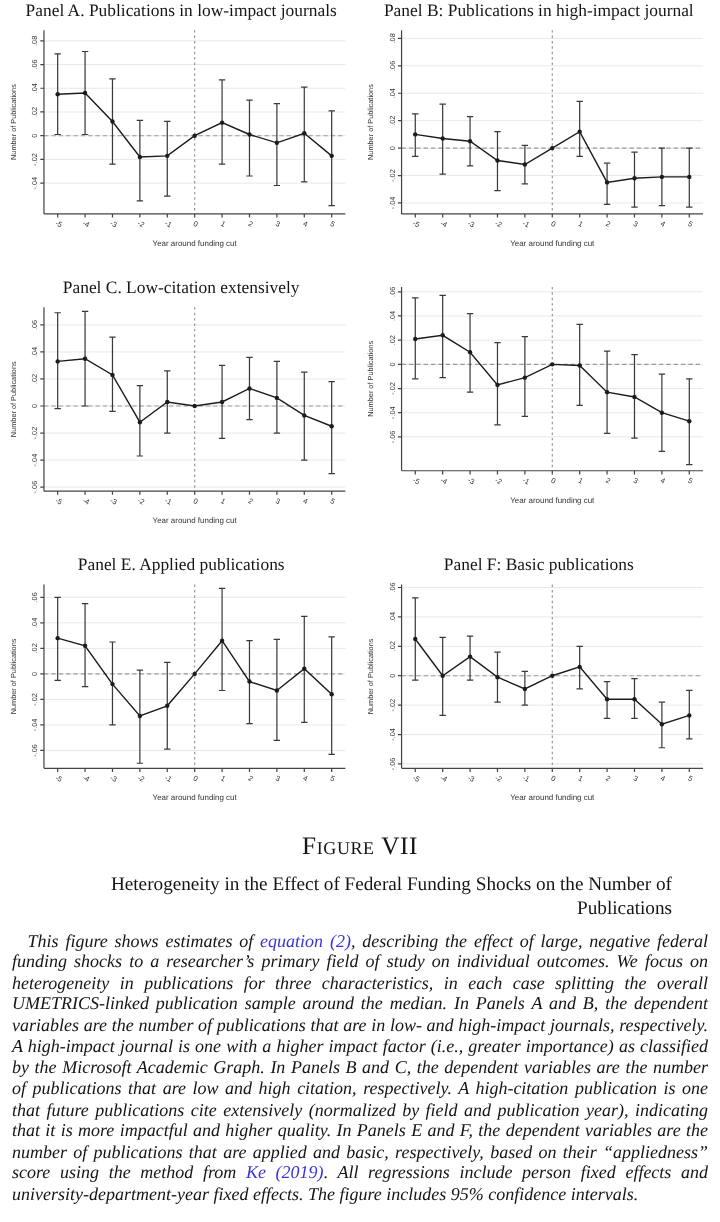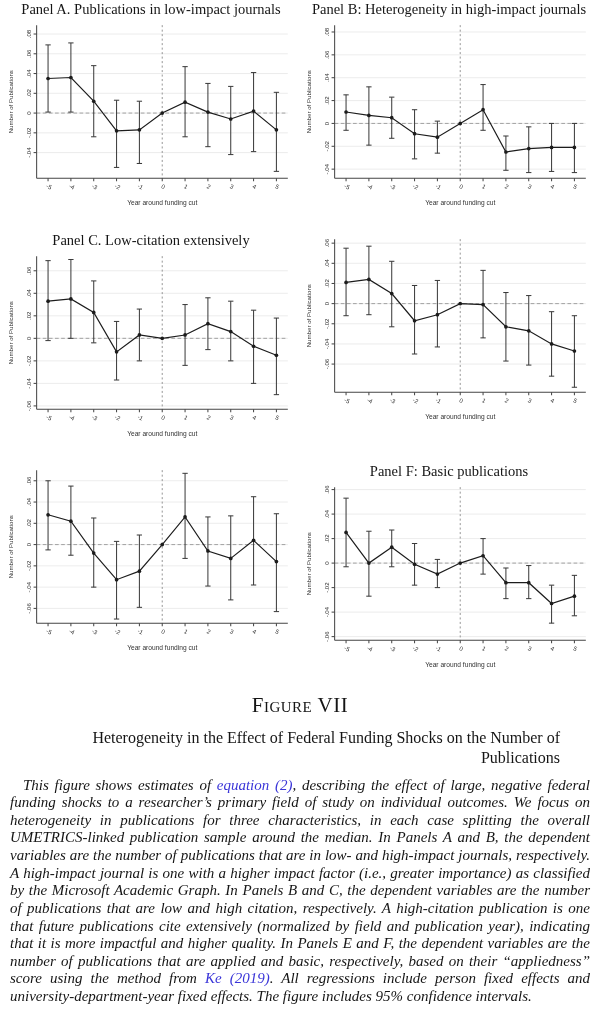--- a/index.html
+++ b/index.html
@@ -110,21 +110,21 @@
           <text x="220.0909090909091" y="166" text-anchor="middle" font-size="6" fill="#333" font-family="&quot;Liberation Sans&quot;,sans-serif" transform="rotate(26 220.0909090909091 166)">3</text>
           <line x1="242.45454545454547" x2="242.45454545454547" y1="156" y2="159" stroke="#444" stroke-width="1"></line>
           <text x="242.45454545454547" y="166" text-anchor="middle" font-size="6" fill="#333" font-family="&quot;Liberation Sans&quot;,sans-serif" transform="rotate(26 242.45454545454547 166)">4</text>
           <line x1="264.81818181818187" x2="264.81818181818187" y1="156" y2="159" stroke="#444" stroke-width="1"></line>
           <text x="264.81818181818187" y="166" text-anchor="middle" font-size="6" fill="#333" font-family="&quot;Liberation Sans&quot;,sans-serif" transform="rotate(26 264.81818181818187 166)">5</text>
           <text x="7" y="81" text-anchor="middle" font-size="6" fill="#333" font-family="&quot;Liberation Sans&quot;,sans-serif" transform="rotate(-90 7 81)">Number of Publications</text>
           <text x="153" y="182" text-anchor="middle" font-size="6.5" fill="#333" font-family="&quot;Liberation Sans&quot;,sans-serif">Year around funding cut</text>
         </svg>
     </figure>
     <figure class="panel">
-      <div class="panel-title">Panel B: Heterogeneity in high-impact journals</div>
+      <div class="panel-title">Panel B: Publications in high-impact journal</div>
       <svg class="chart" viewBox="0 0 284 186">
           <line x1="30" x2="276" y1="12.716417910447753" y2="12.716417910447753" stroke="#e4e4e4" stroke-width="0.7"></line>
           <line x1="30" x2="276" y1="35.10447761194029" y2="35.10447761194029" stroke="#e4e4e4" stroke-width="0.7"></line>
           <line x1="30" x2="276" y1="57.49253731343283" y2="57.49253731343283" stroke="#e4e4e4" stroke-width="0.7"></line>
           <line x1="30" x2="276" y1="79.88059701492536" y2="79.88059701492536" stroke="#e4e4e4" stroke-width="0.7"></line>
           <line x1="30" x2="276" y1="102.26865671641791" y2="102.26865671641791" stroke="#e4e4e4" stroke-width="0.7"></line>
           <line x1="30" x2="276" y1="124.65671641791045" y2="124.65671641791045" stroke="#e4e4e4" stroke-width="0.7"></line>
           <line x1="30" x2="276" y1="147.04477611940297" y2="147.04477611940297" stroke="#e4e4e4" stroke-width="0.7"></line>
           <line x1="30" x2="276" y1="102.26865671641791" y2="102.26865671641791" stroke="#9b9b9b" stroke-width="0.9" stroke-dasharray="3.6,2.4"></line>
           <line x1="153" x2="153" y1="6" y2="156" stroke="#8e8e8e" stroke-width="0.9" stroke-dasharray="2,2.4"></line>
@@ -397,20 +397,21 @@
           <text x="220.0909090909091" y="166" text-anchor="middle" font-size="6" fill="#333" font-family="&quot;Liberation Sans&quot;,sans-serif" transform="rotate(26 220.0909090909091 166)">3</text>
           <line x1="242.45454545454547" x2="242.45454545454547" y1="156" y2="159" stroke="#444" stroke-width="1"></line>
           <text x="242.45454545454547" y="166" text-anchor="middle" font-size="6" fill="#333" font-family="&quot;Liberation Sans&quot;,sans-serif" transform="rotate(26 242.45454545454547 166)">4</text>
           <line x1="264.81818181818187" x2="264.81818181818187" y1="156" y2="159" stroke="#444" stroke-width="1"></line>
           <text x="264.81818181818187" y="166" text-anchor="middle" font-size="6" fill="#333" font-family="&quot;Liberation Sans&quot;,sans-serif" transform="rotate(26 264.81818181818187 166)">5</text>
           <text x="7" y="81" text-anchor="middle" font-size="6" fill="#333" font-family="&quot;Liberation Sans&quot;,sans-serif" transform="rotate(-90 7 81)">Number of Publications</text>
           <text x="153" y="182" text-anchor="middle" font-size="6.5" fill="#333" font-family="&quot;Liberation Sans&quot;,sans-serif">Year around funding cut</text>
         </svg>
     </figure>
     <figure class="panel">
+      <div class="panel-title">Panel E. Applied publications</div>
       <svg class="chart" viewBox="0 0 284 186">
           <line x1="30" x2="276" y1="16.416666666666675" y2="16.416666666666675" stroke="#e4e4e4" stroke-width="0.7"></line>
           <line x1="30" x2="276" y1="37.25" y2="37.25" stroke="#e4e4e4" stroke-width="0.7"></line>
           <line x1="30" x2="276" y1="58.08333333333333" y2="58.08333333333333" stroke="#e4e4e4" stroke-width="0.7"></line>
           <line x1="30" x2="276" y1="78.91666666666667" y2="78.91666666666667" stroke="#e4e4e4" stroke-width="0.7"></line>
           <line x1="30" x2="276" y1="99.75" y2="99.75" stroke="#e4e4e4" stroke-width="0.7"></line>
           <line x1="30" x2="276" y1="120.58333333333334" y2="120.58333333333334" stroke="#e4e4e4" stroke-width="0.7"></line>
           <line x1="30" x2="276" y1="141.41666666666666" y2="141.41666666666666" stroke="#e4e4e4" stroke-width="0.7"></line>
           <line x1="30" x2="276" y1="78.91666666666667" y2="78.91666666666667" stroke="#9b9b9b" stroke-width="0.9" stroke-dasharray="3.6,2.4"></line>
           <line x1="153" x2="153" y1="6" y2="156" stroke="#8e8e8e" stroke-width="0.9" stroke-dasharray="2,2.4"></line>

